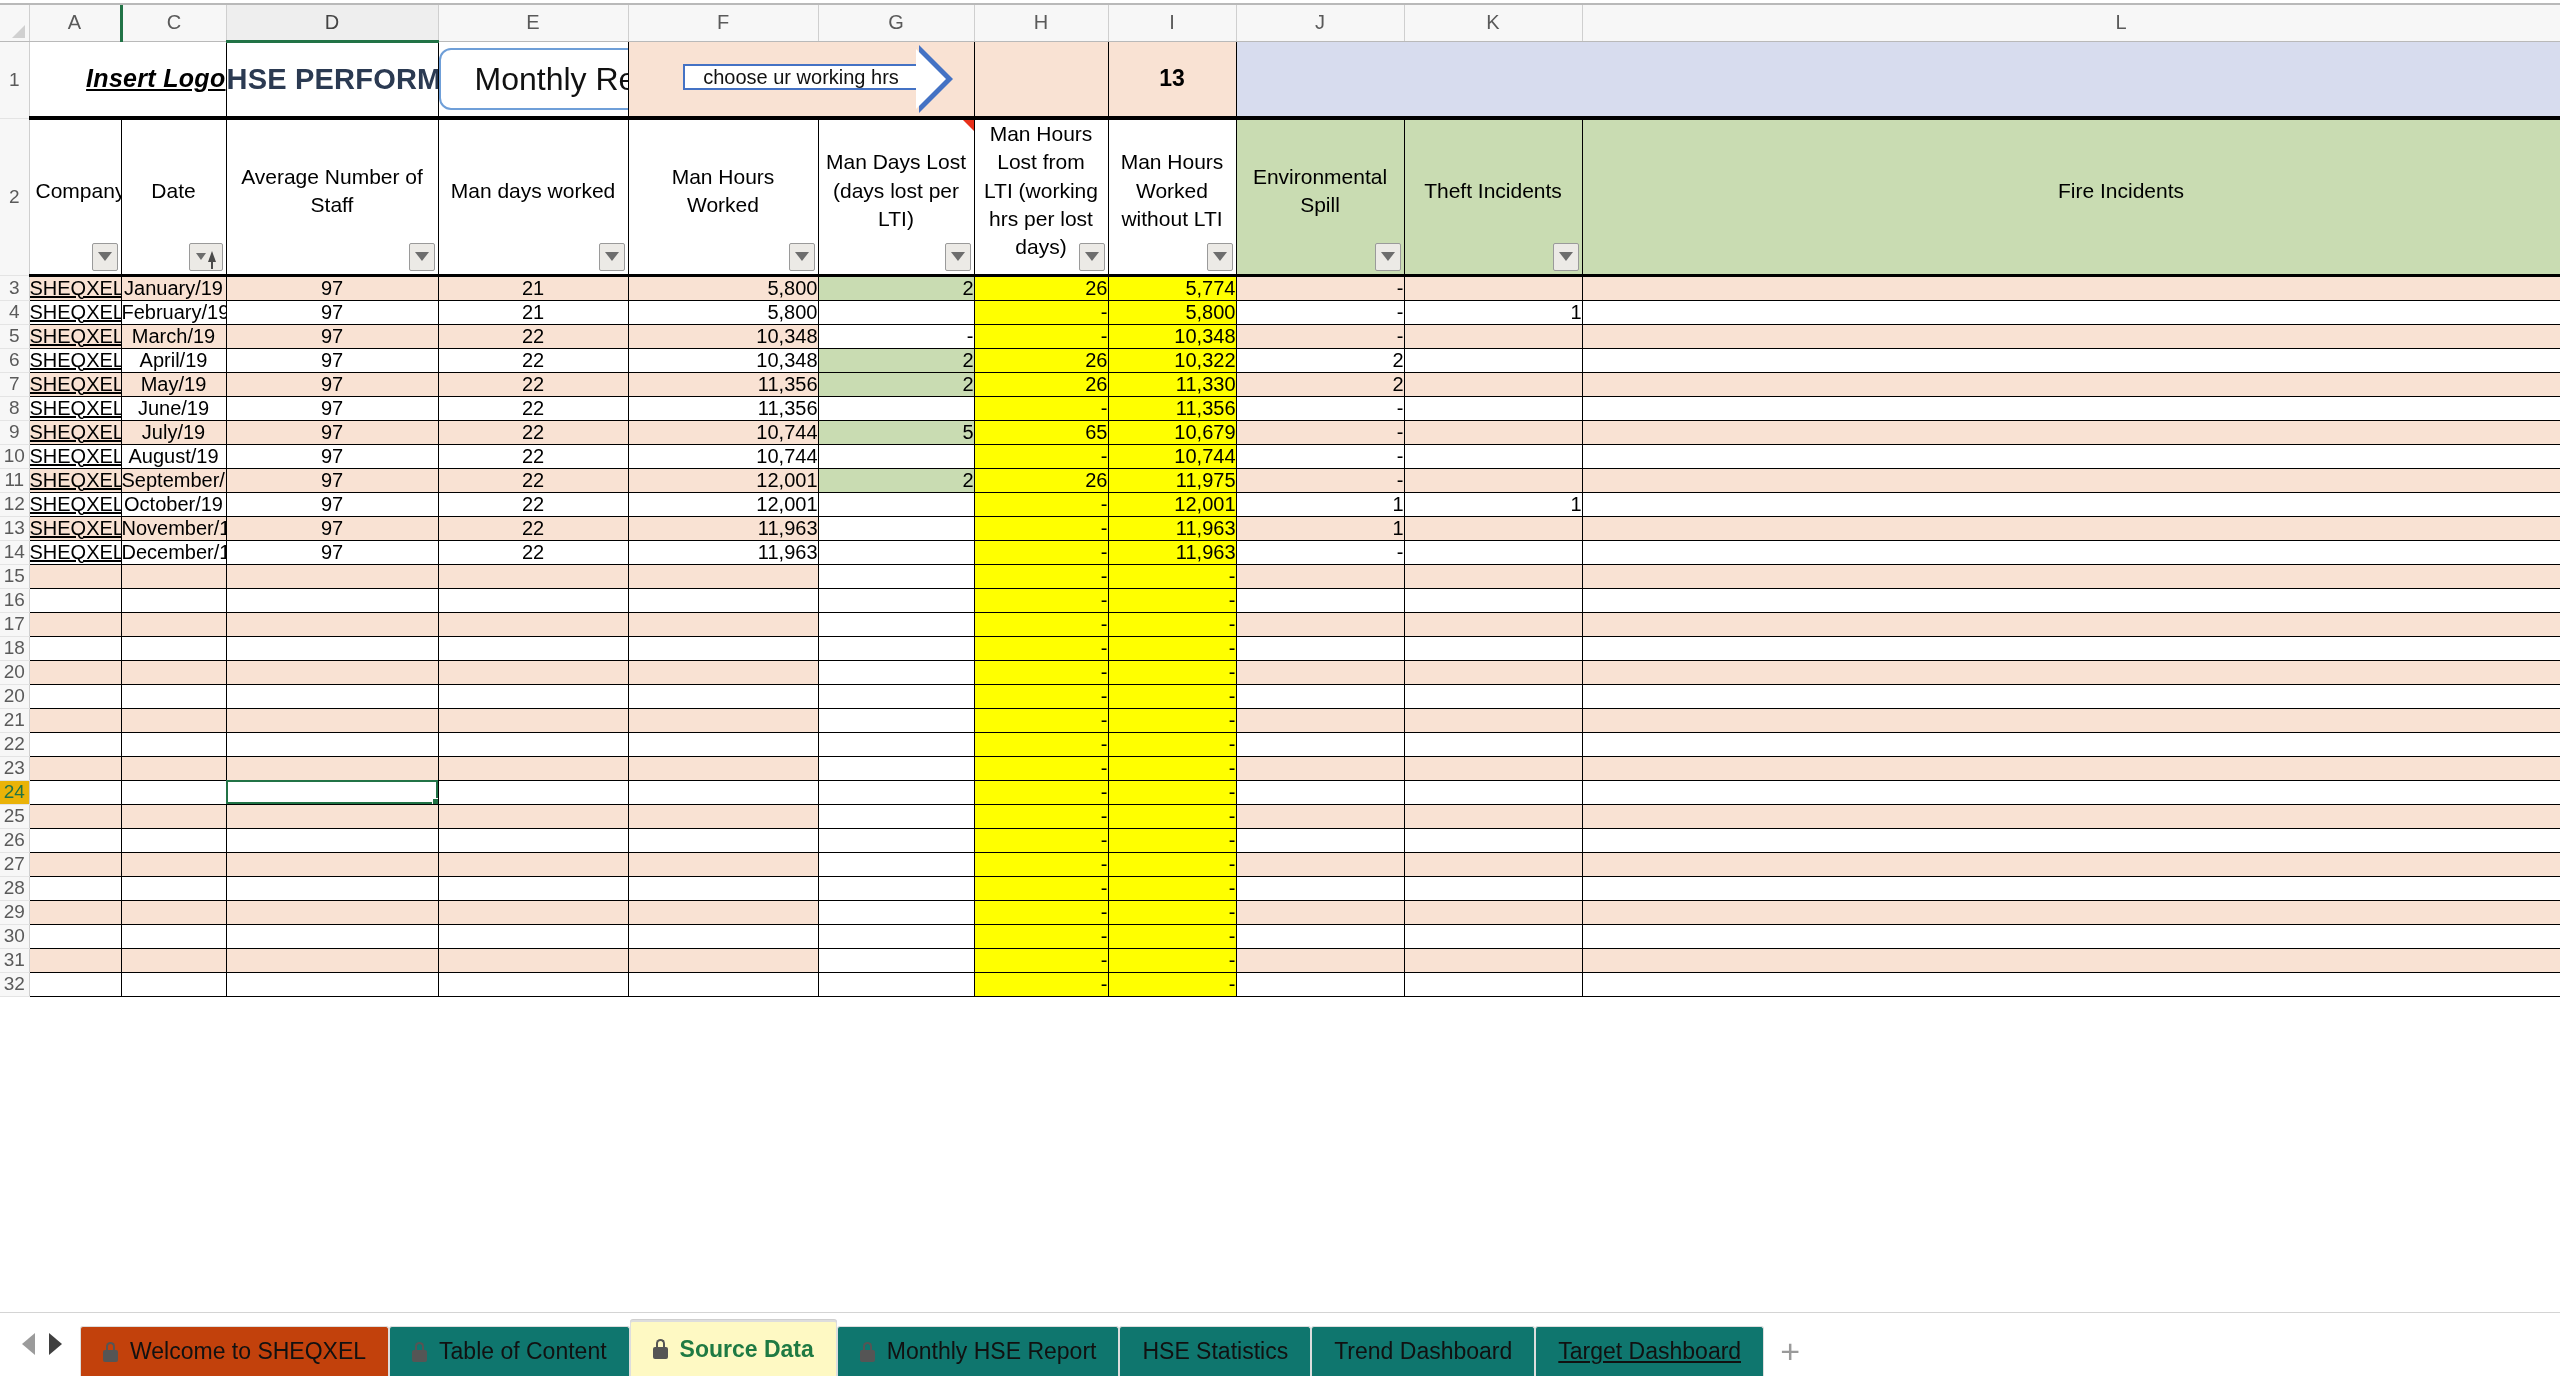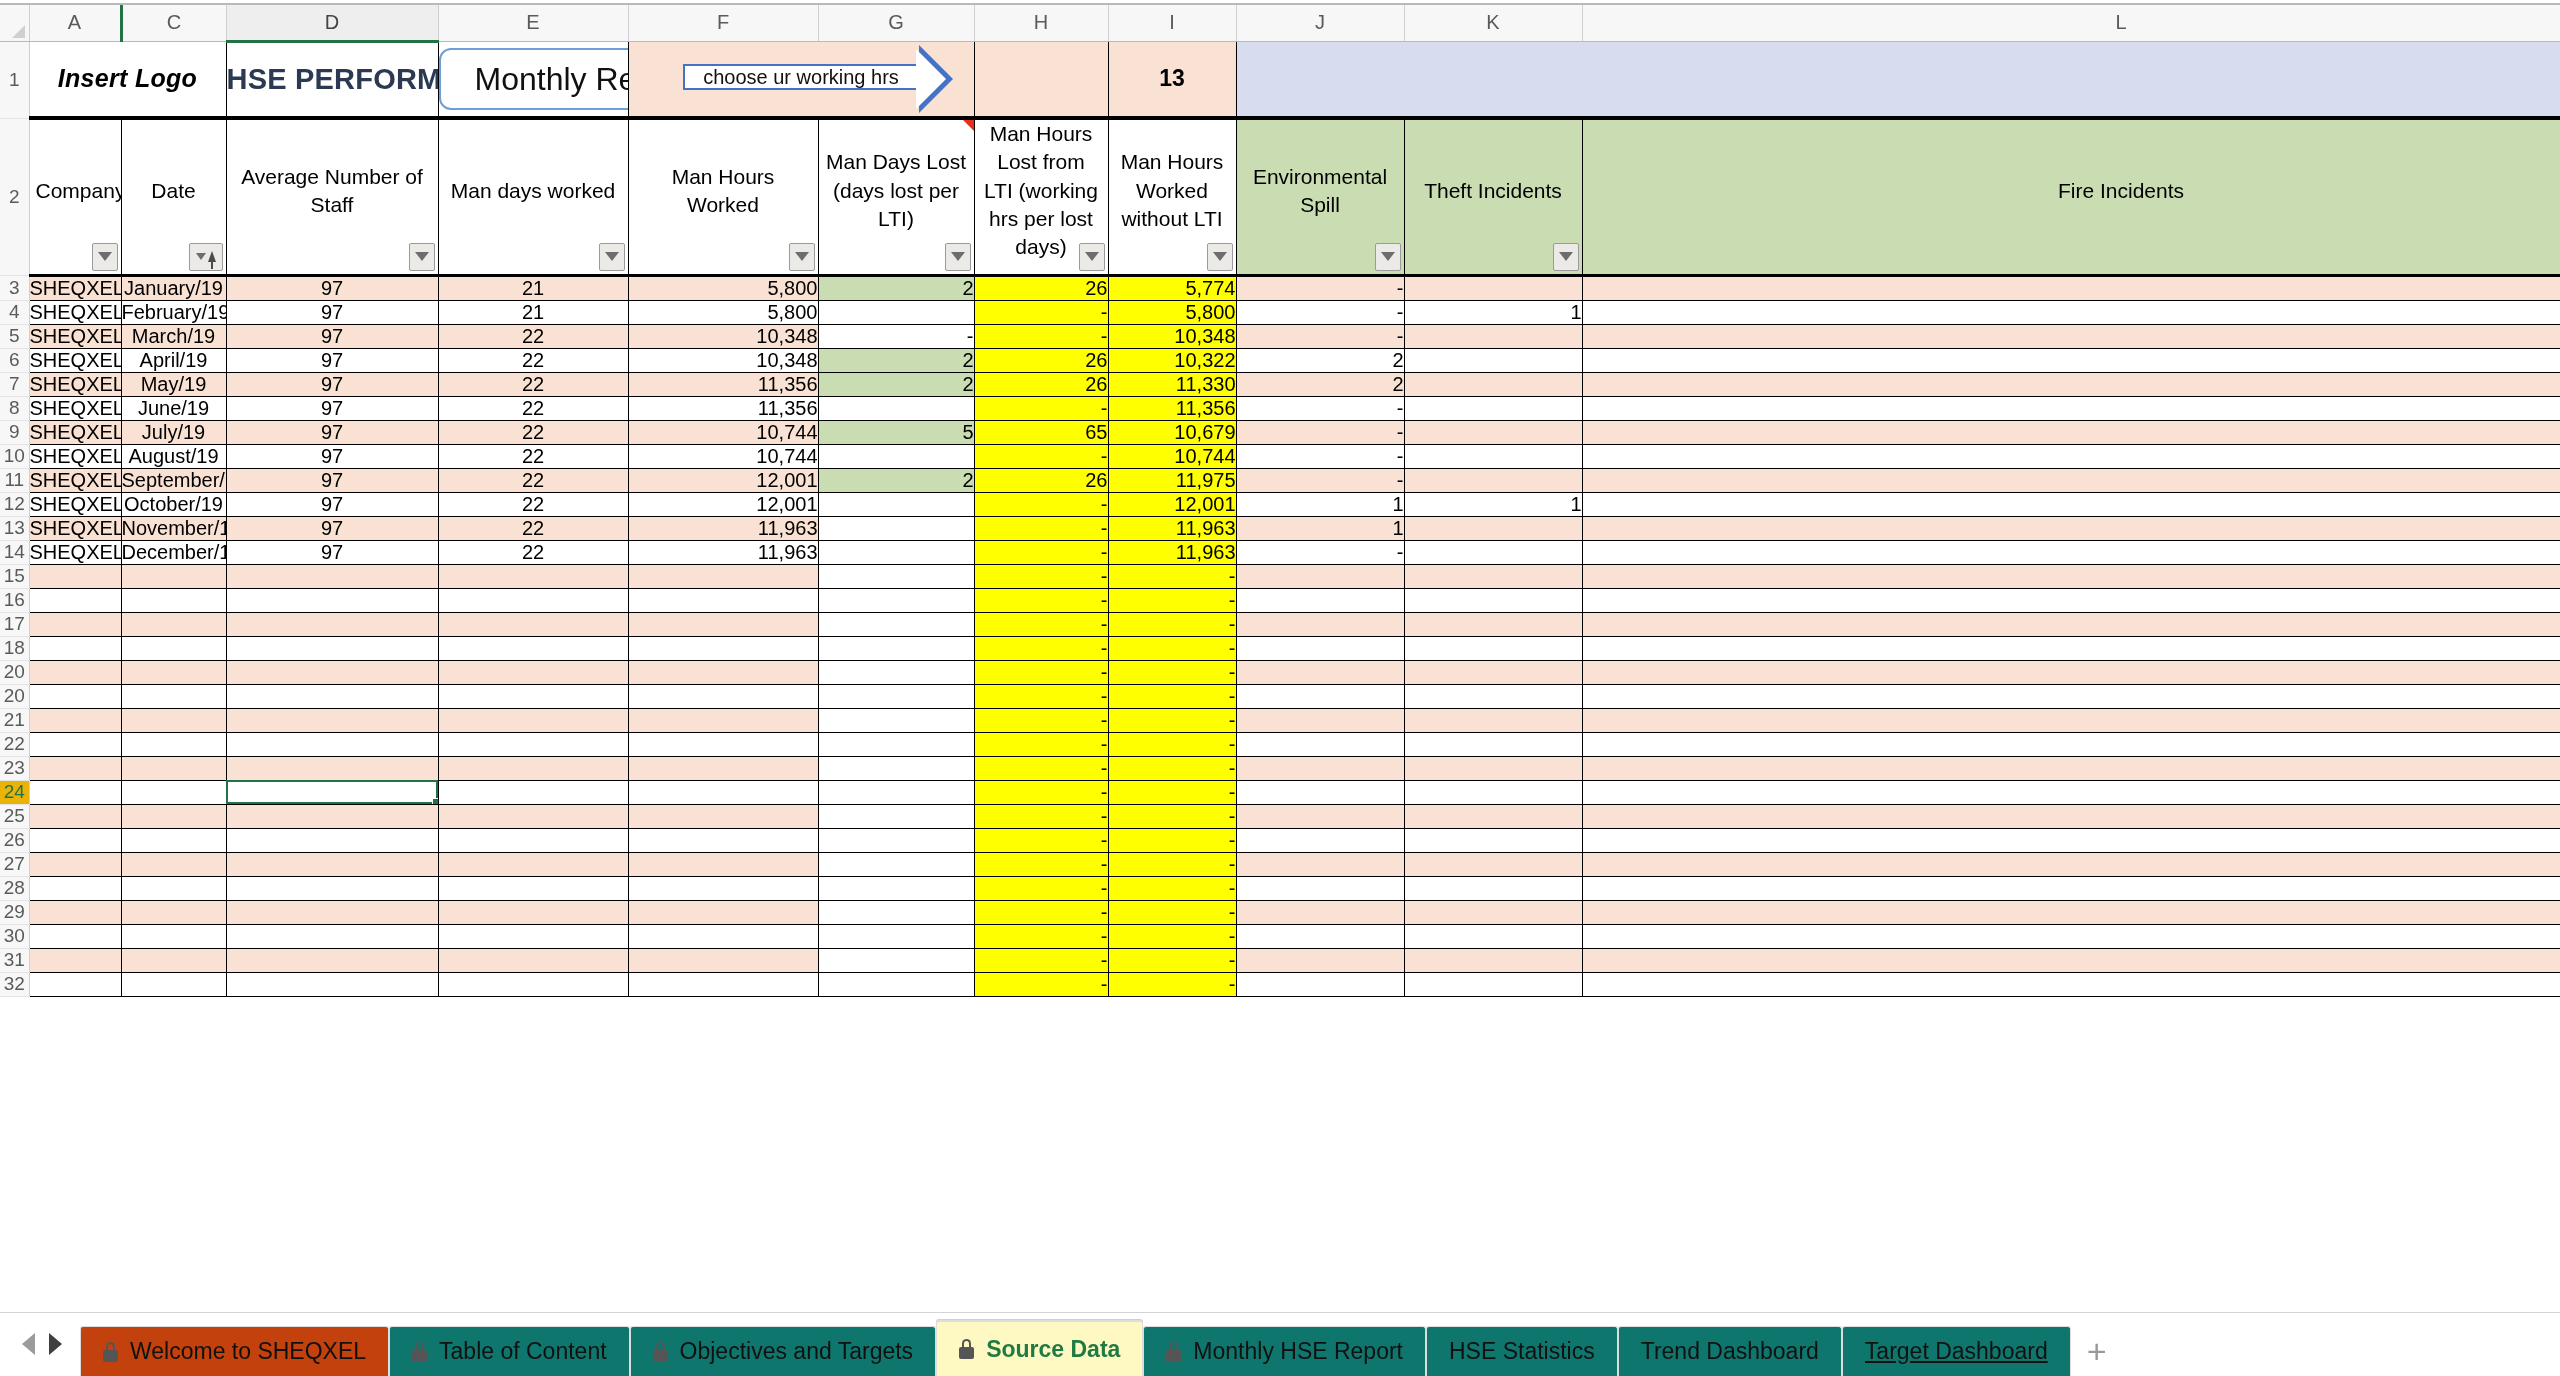--- a/index.html
+++ b/index.html
@@ -48,21 +48,21 @@
   .rowhdr.sel { background:#eab308; color:#217346; }
 
   
   .cell {
     border-right:1px solid #000; border-bottom:1px solid #000;
     font-size:21px; color:#000; vertical-align:middle; height:19.6px;
     padding:0 8px; white-space:nowrap;
   }
   .c  { text-align:center; }
   .r  { text-align:right; }
-  .l  { text-align:center; }
+  .l  { text-align:right;text-decoration:underline; }
 
   
   .f-peach  { background:#f9e2d3; }
   .f-white  { background:#ffffff; }
   .f-green  { background:#c9dcb2; }
   .f-yellow { background:#ffff00; }
   .f-blue   { background:#d7dcee; }
 
   
   .r1 { height:77px; }
@@ -759,27 +759,20 @@
             <span class="body"></span>
           </span>
           <span class="tab-label">Welcome to SHEQXEL</span>
         </div>
         <div class="tab">
           <span class="lock">
             <span class="shackle"></span>
             <span class="body"></span>
           </span>
           <span class="tab-label">Table of Content</span>
-        </div>
-        <div class="tab">
-          <span class="lock">
-            <span class="shackle"></span>
-            <span class="body"></span>
-          </span>
-          <span class="tab-label">Objectives and Targets</span>
         </div>
         <div class="tab active">
           <span class="lock">
             <span class="shackle"></span>
             <span class="body"></span>
           </span>
           <span class="tab-label">Source Data</span>
         </div>
         <div class="tab">
           <span class="lock">

